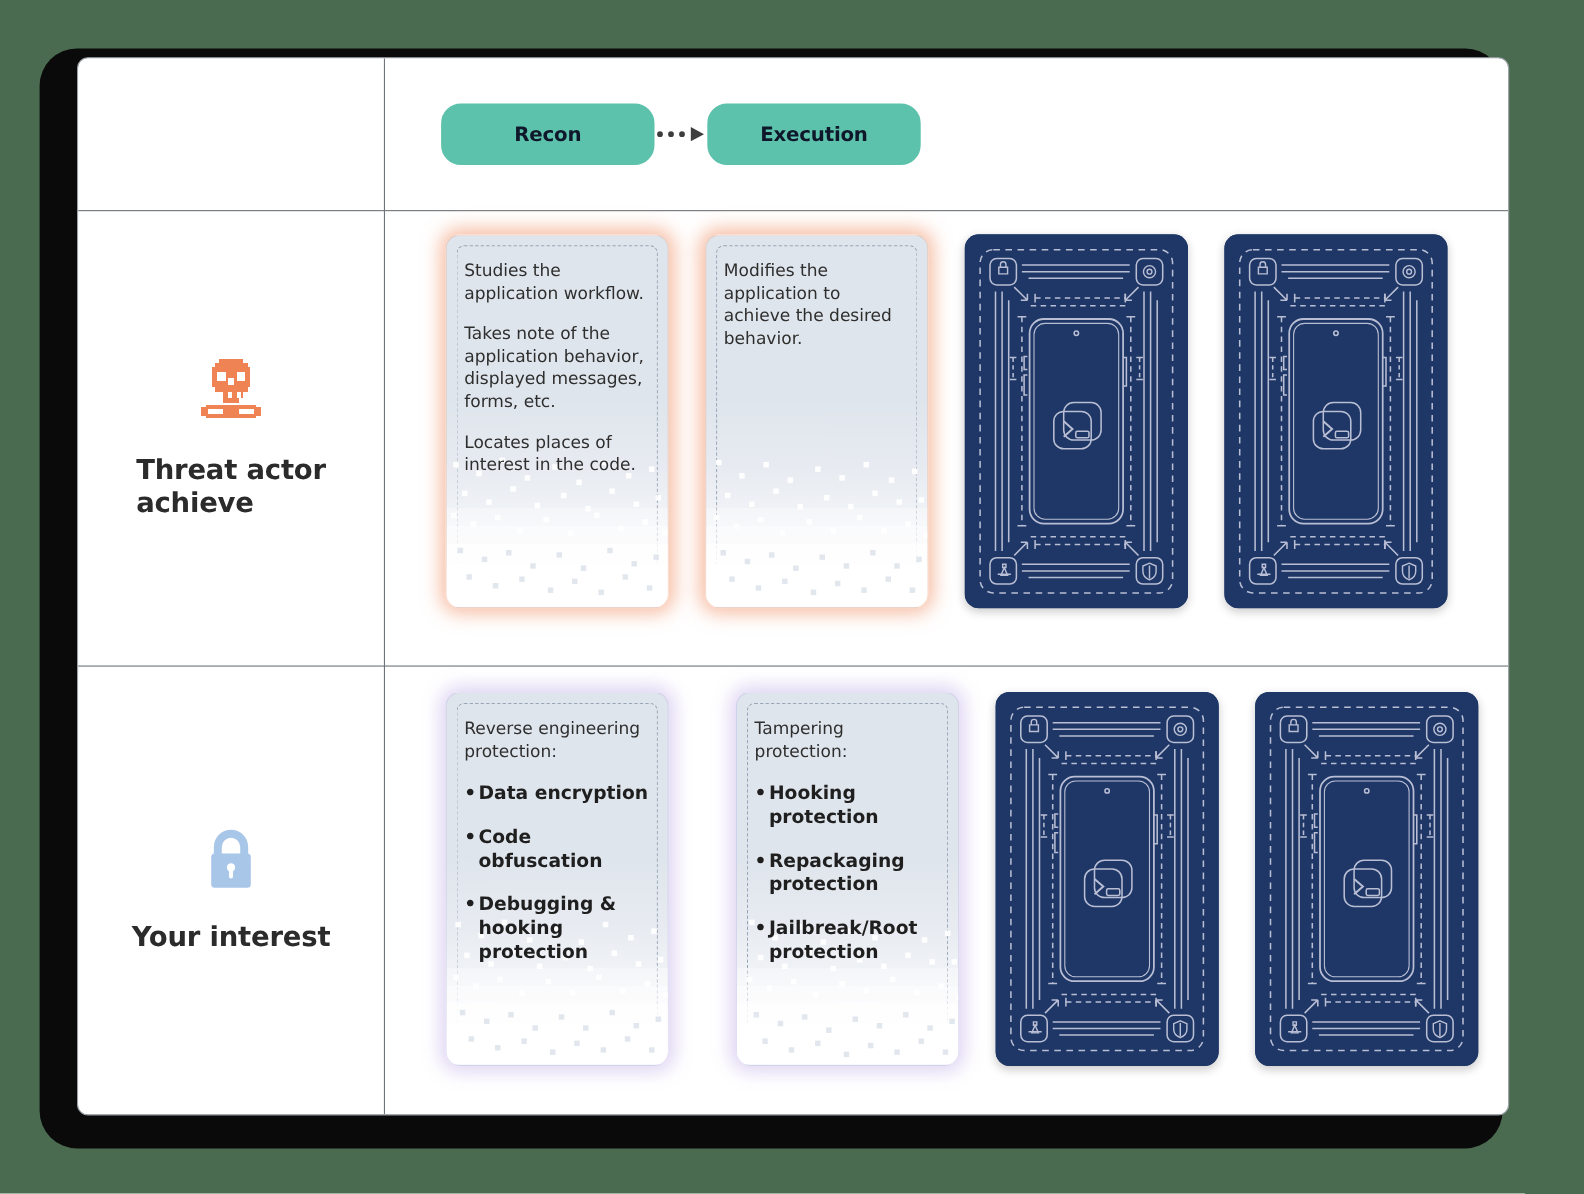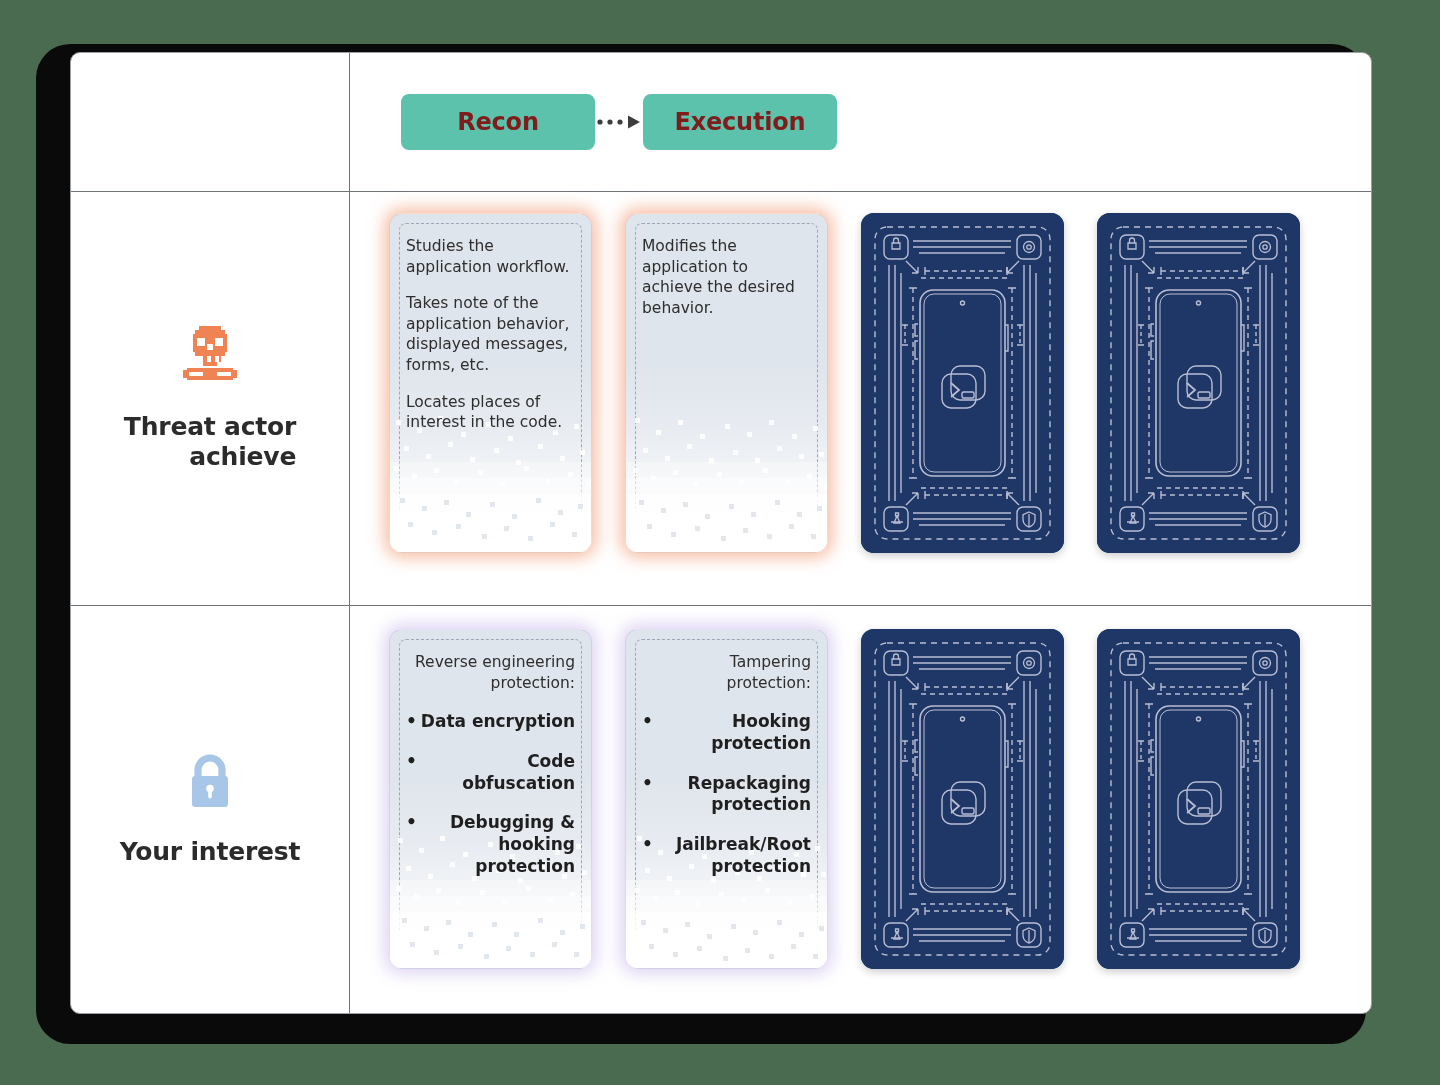--- a/index.html
+++ b/index.html
@@ -74,28 +74,28 @@
     padding-left: 52px;
   }
   .phase-slot {
     position: relative;
     display: flex;
     align-items: center;
   }
   .phase-chip {
     height: 56px;
     min-width: 194px;
-    border-radius: 8px;
+    border-radius: 18px;
     display: flex;
     align-items: center;
     justify-content: center;
-    font-size: 24px;
+    font-size: 18px;
     font-weight: 700;
     letter-spacing: -0.2px;
-    color: #7f1d1d;
+    color: #0f172a;
     padding: 0 14px;
   }
   .phase-chip.filled {
     background: #5dc2ab;
     border: 2px solid #5dc2ab;
   }
   .phase-chip.outlined {
     background: #ffffff;
     border: 2px solid #5dc2ab;
   }
@@ -117,37 +117,37 @@
     display: flex;
     flex-direction: column;
     align-items: center;
     justify-content: center;
   }
   .row-label .label-text {
     margin-top: 26px;
     font-size: 25px;
     font-weight: 700;
     color: #2b2b2b;
-    text-align: right;
+    text-align: left;
     line-height: 1.22;
     letter-spacing: -0.2px;
   }
 
   
   .skull-icon { display:block; }
   .lock-icon { display:block; }
 
   
   .content-row {
     position: absolute;
     left: 278px;
     right: 0;
     display: flex;
     align-items: flex-start;
-    padding-left: 40px;
+    padding-left: 56px;
     gap: 33px;
   }
 
   
   .text-card {
     position: relative;
     width: 203px;
     border-radius: 13px;
     background: linear-gradient(to bottom,
                 #dfe5ec 0%, #dfe5ec 44%, #e7ebf1 62%,
@@ -155,21 +155,20 @@
     padding: 22px 16px 16px 16px;
     overflow: hidden;
   }
   .text-card.attack {
     box-shadow: 0 0 16px 5px rgba(240,140,95,0.55);
     border: 1px solid rgba(240,150,110,0.35);
   }
   .text-card.defense {
     box-shadow: 0 0 16px 5px rgba(175,150,225,0.40);
     border: 1px solid rgba(180,170,225,0.35);
-    text-align: right;
   }
   .text-card .inner-dash {
     position: absolute;
     left: 9px; right: 9px; top: 9px; bottom: 9px;
     border: 1px dashed #9aa6b6;
     border-radius: 7px;
     pointer-events: none;
   }
   .text-card .card-body {
     position: relative;
@@ -646,21 +645,21 @@
           </g>
         </svg>
         <div class="card-body">
           <div class="card-head">Reverse engineering protection:</div>
           <div class="bullet-item">Data encryption</div>
           <div class="bullet-item">Code obfuscation</div>
           <div class="bullet-item">Debugging &amp; hooking protection</div>
         </div>
       </div>
 
-      <div class="text-card defense" style="height:340px;">
+      <div class="text-card defense" style="height:340px;margin-left:28px;">
         <div class="inner-dash"></div>
         <svg class="pixel-dissolve" viewBox="0 0 203 190" preserveAspectRatio="none">
           <g fill="#ffffff">
             <rect x="0" y="152" width="203" height="38"></rect>
             <rect x="0" y="134" width="203" height="18" opacity="0.85"></rect>
             <rect x="0" y="118" width="203" height="16" opacity="0.6"></rect>
             <rect x="0" y="102" width="203" height="16" opacity="0.35"></rect>
           </g>
           <g fill="#ffffff" opacity="0.95">
             <rect x="11" y="58" width="5" height="5"></rect>

